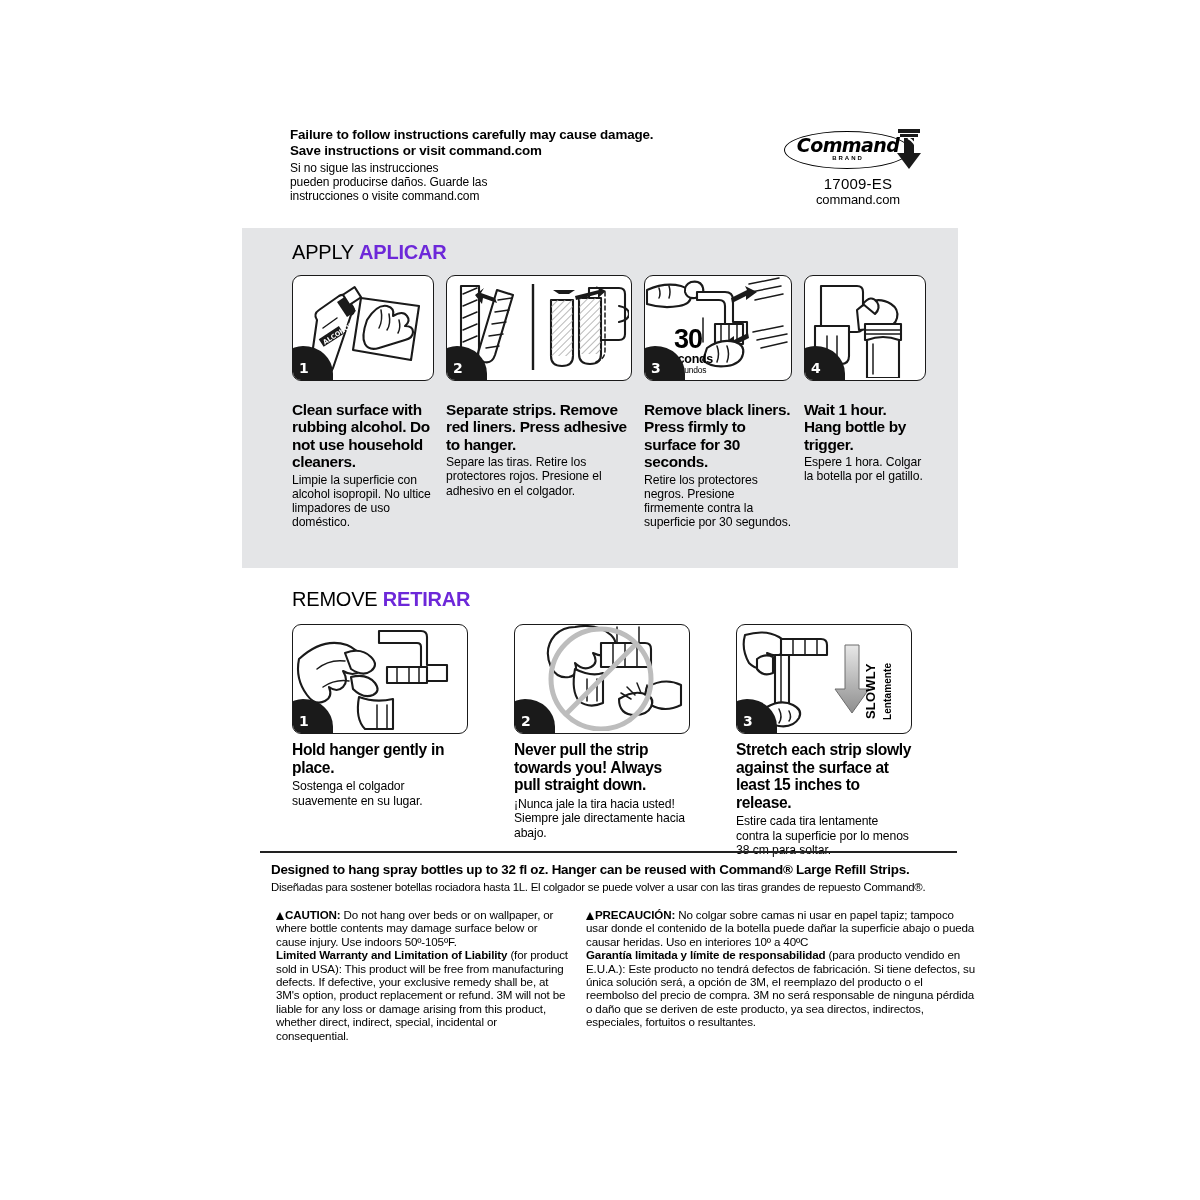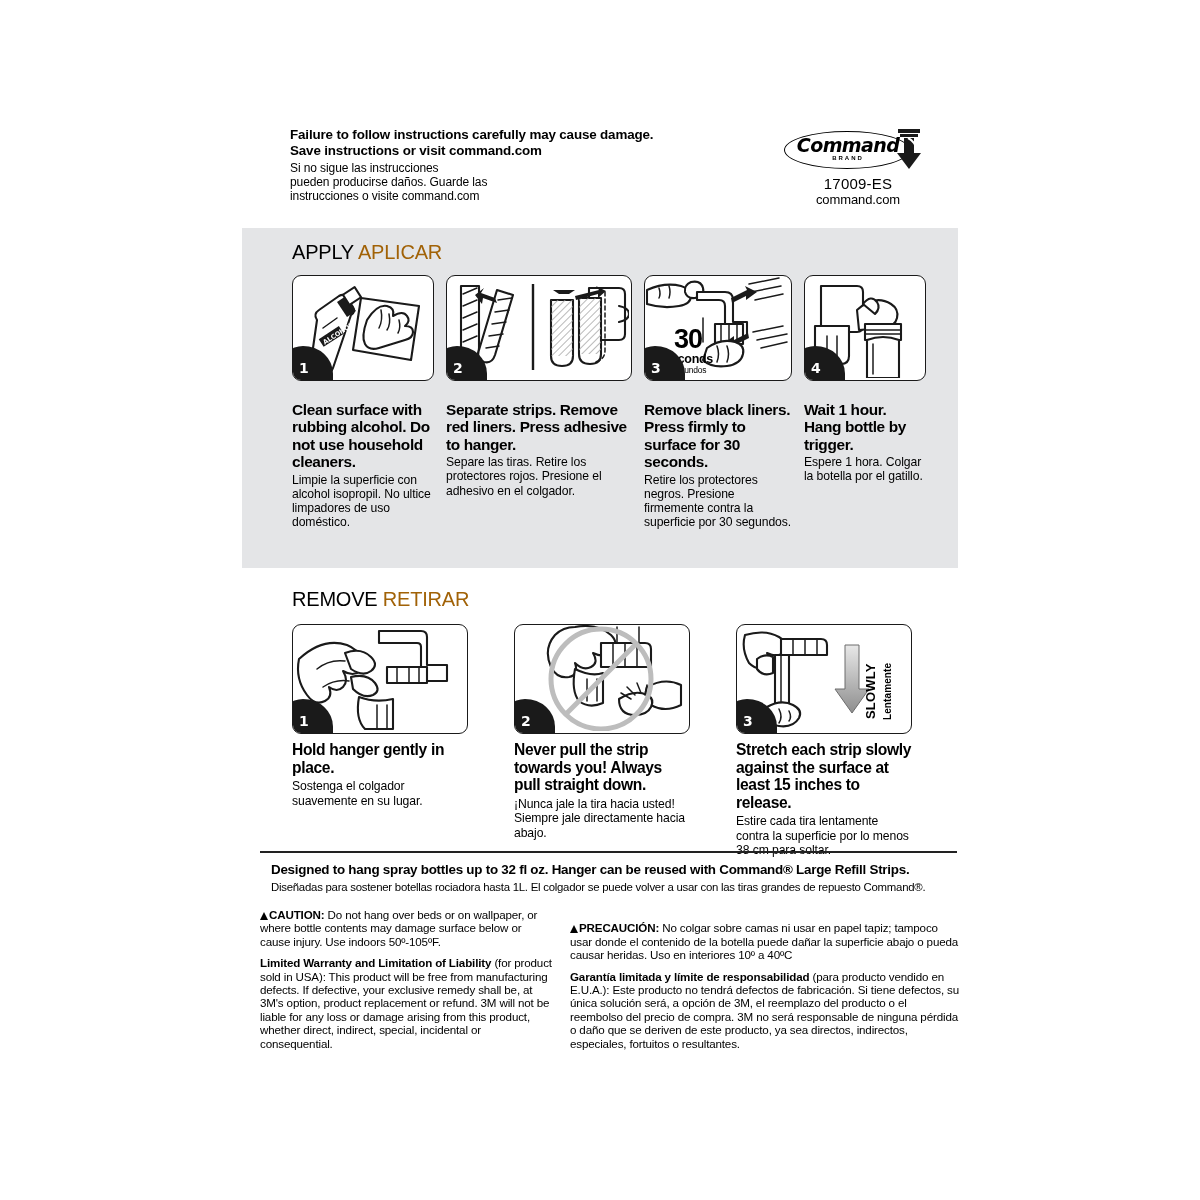--- a/index.html
+++ b/index.html
@@ -112,21 +112,21 @@
     width: 716px;
     height: 340px;
     background: #e4e5e7;
   }
   .section-head {
     font-size: 20px;
     line-height: 22px;
     letter-spacing: -0.2px;
   }
   .section-head .en { font-weight: normal; }
-  .section-head .es { color: #a16207; font-weight: normal; }
+  .section-head .es { color: #6d28d9; font-weight: bold; }
 
   .apply-head { position: absolute; left: 50px; top: 13px; }
   .apply-row {
     position: absolute;
     left: 50px;
     top: 47px;
     display: flex;
     gap: 12px;
   }
 
@@ -230,36 +230,35 @@
     letter-spacing: -0.25px;
   }
   .designed .es {
     font-size: 11.4px;
     line-height: 14px;
     letter-spacing: -0.25px;
     margin-top: 2px;
   }
   .legal {
     position: absolute;
-    left: 260px;
+    left: 276px;
     top: 908px;
     width: 700px;
     display: flex;
     gap: 18px;
-    align-items: flex-end;
   }
   .legal-col { width: 292px; }
   .legal-col.es { width: 390px; }
   .legal p {
     margin: 0;
     font-size: 11.6px;
     line-height: 13.4px;
     letter-spacing: -0.15px;
   }
-  .legal .warranty { margin-top: 8px; }
+  .legal .warranty { }
   .legal b { font-weight: bold; }
   .tri {
     display: inline-block;
     width: 0;
     height: 0;
     border-left: 4.6px solid transparent;
     border-right: 4.6px solid transparent;
     border-bottom: 8px solid #000;
     vertical-align: -1px;
     margin-right: 1px;

